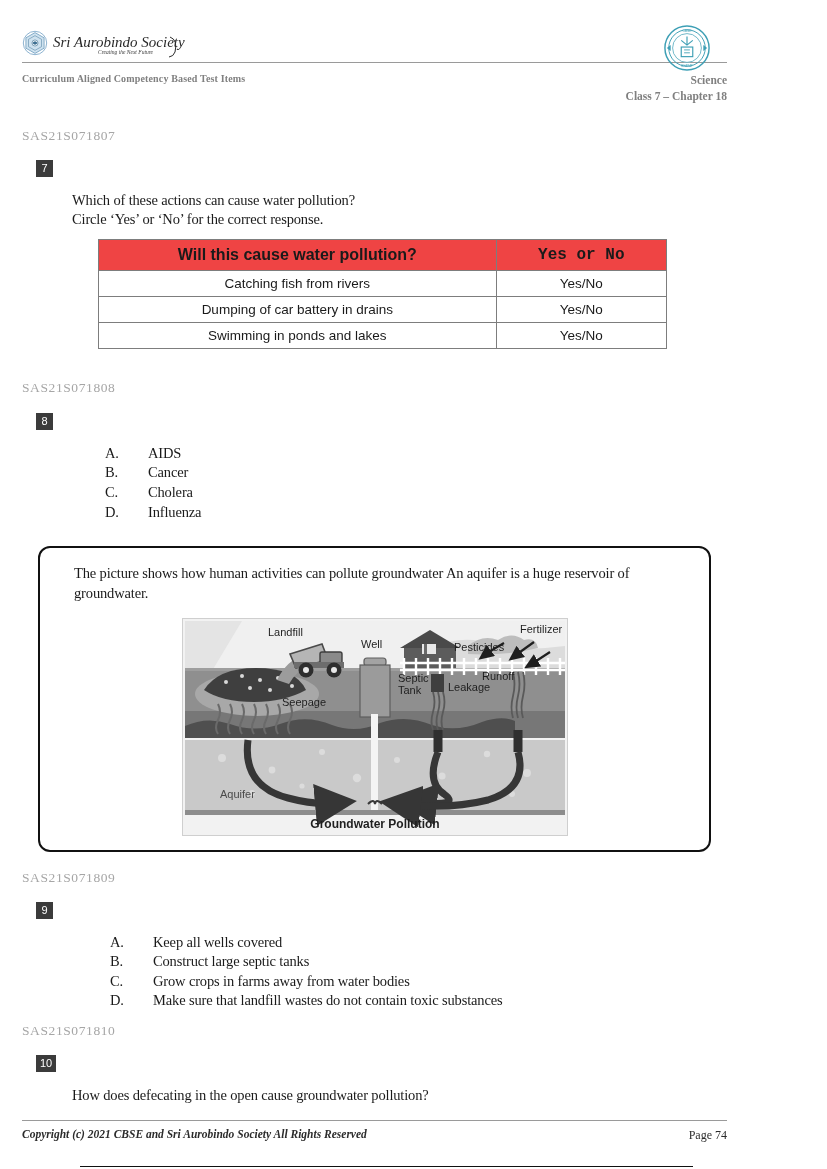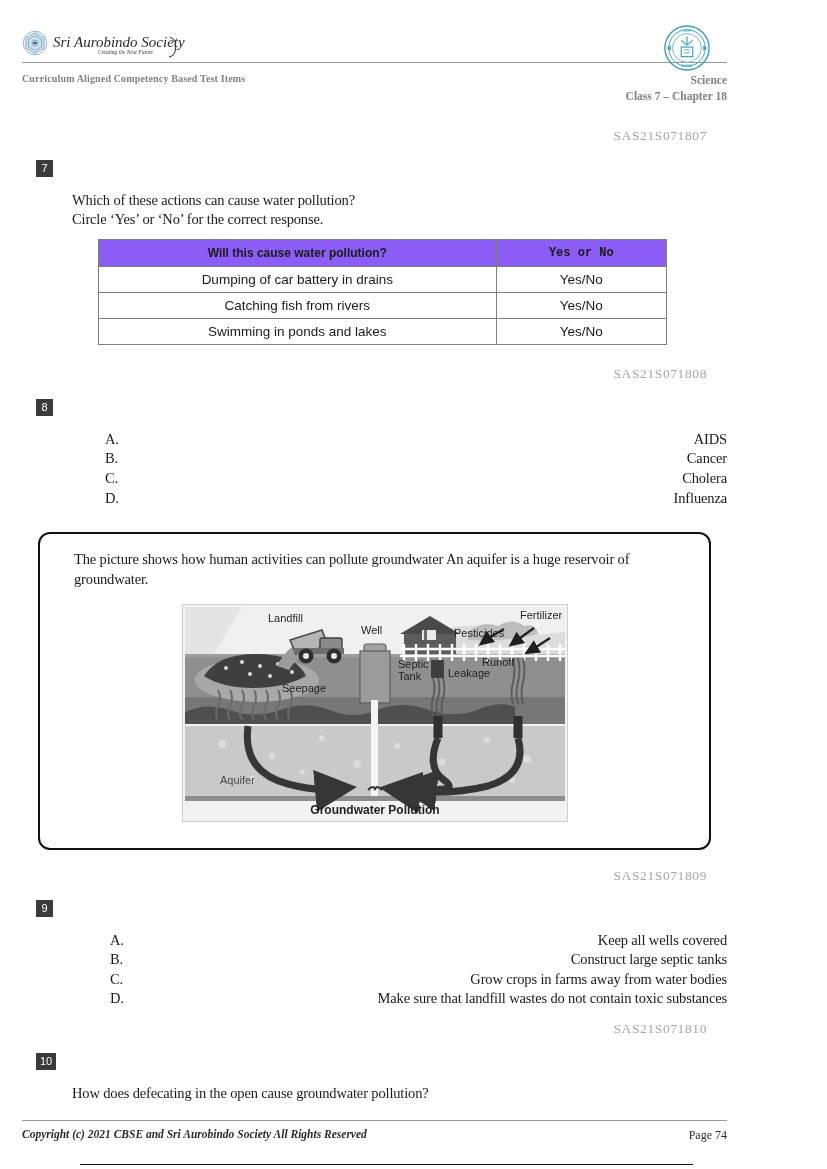--- a/index.html
+++ b/index.html
@@ -68,21 +68,21 @@
   .header-right {
     text-align: right;
     font-weight: bold;
     font-size: 11.5px;
     color: #808080;
     line-height: 1.35;
   }
 
   
   .code-label {
-    text-align: right;
+    text-align: left;
     font-size: 13.5px;
     color: #a6a6a6;
     letter-spacing: 0.6px;
     padding-right: 20px;
   }
 
   
   .q-row {
     display: flex;
     align-items: flex-start;
@@ -116,53 +116,53 @@
     margin-left: 83px;
     margin-top: 14px;
     font-size: 14.5px;
     line-height: 1.35;
     letter-spacing: -0.15px;
   }
   .opt {
     display: flex;
   }
   .opt-letter { width: 43px; flex: 0 0 auto; }
-  .opt-text { flex: 1 1 auto; text-align: right; }
+  .opt-text { flex: 1 1 auto; }
 
   
   .tbl-wrap { margin-top: 9px; padding-left: 76px; padding-right: 60px; }
   table.qtable {
     border-collapse: collapse;
     width: 100%;
     font-family: "Liberation Sans", "DejaVu Sans", sans-serif;
   }
   table.qtable th,
   table.qtable td {
     border: 1px solid #7d7d7d;
     text-align: center;
     padding: 5px 4px;
     font-size: 13px;
     color: #1a1a1a;
   }
   table.qtable th {
-    background: #8b5cf6;
+    background: #ef4444;
     font-weight: bold;
-    font-size: 12px;
+    font-size: 16px;
     padding: 6px 8px;
   }
   table.qtable td { font-size: 13.5px; }
   .col-a { width: 70%; }
   .col-b { width: 30%; font-family: Liberation Mono, monospace; }
 
   
   .stimulus {
     margin: 24px 16px 0 16px;
     border: 2px solid #111111;
     border-radius: 12px;
-    padding: 16px 34px 26px 34px;
+    padding: 16px 34px 14px 34px;
     box-sizing: border-box;
   }
   .stimulus-text {
     font-size: 14.5px;
     line-height: 1.36;
     letter-spacing: -0.15px;
   }
   .figure-holder {
     margin-top: 14px;
     display: flex;
@@ -260,36 +260,36 @@
   <div class="tbl-wrap">
     <table class="qtable">
       <thead>
         <tr>
           <th class="col-a">Will this cause water pollution?</th>
           <th class="col-b">Yes or No</th>
         </tr>
       </thead>
       <tbody>
         <tr>
-          <td>Dumping of car battery in drains</td>
+          <td>Catching fish from rivers</td>
           <td>Yes/No</td>
         </tr>
         <tr>
-          <td>Catching fish from rivers</td>
+          <td>Dumping of car battery in drains</td>
           <td>Yes/No</td>
         </tr>
         <tr>
           <td>Swimming in ponds and lakes</td>
           <td>Yes/No</td>
         </tr>
       </tbody>
     </table>
   </div>
 
-  <div class="code-label" style="margin-top:21px">SAS21S071808</div>
+  <div class="code-label" style="margin-top:31px">SAS21S071808</div>
 
   <div class="q-row" style="margin-top:15px">
     <div class="q-num">8</div>
   </div>
 
   <div class="options">
     <div class="opt">
       <span class="opt-letter">A.</span>
       <span class="opt-text">AIDS</span>
     </div>

